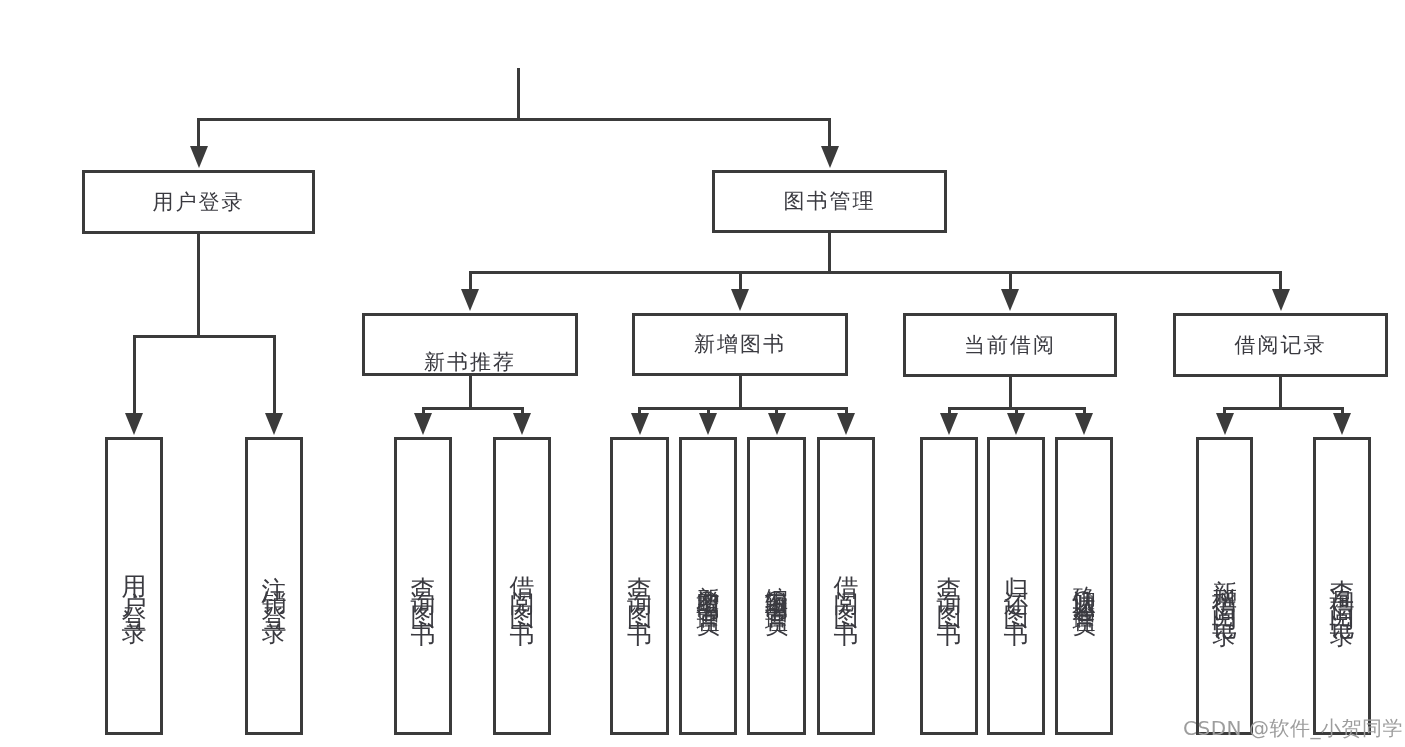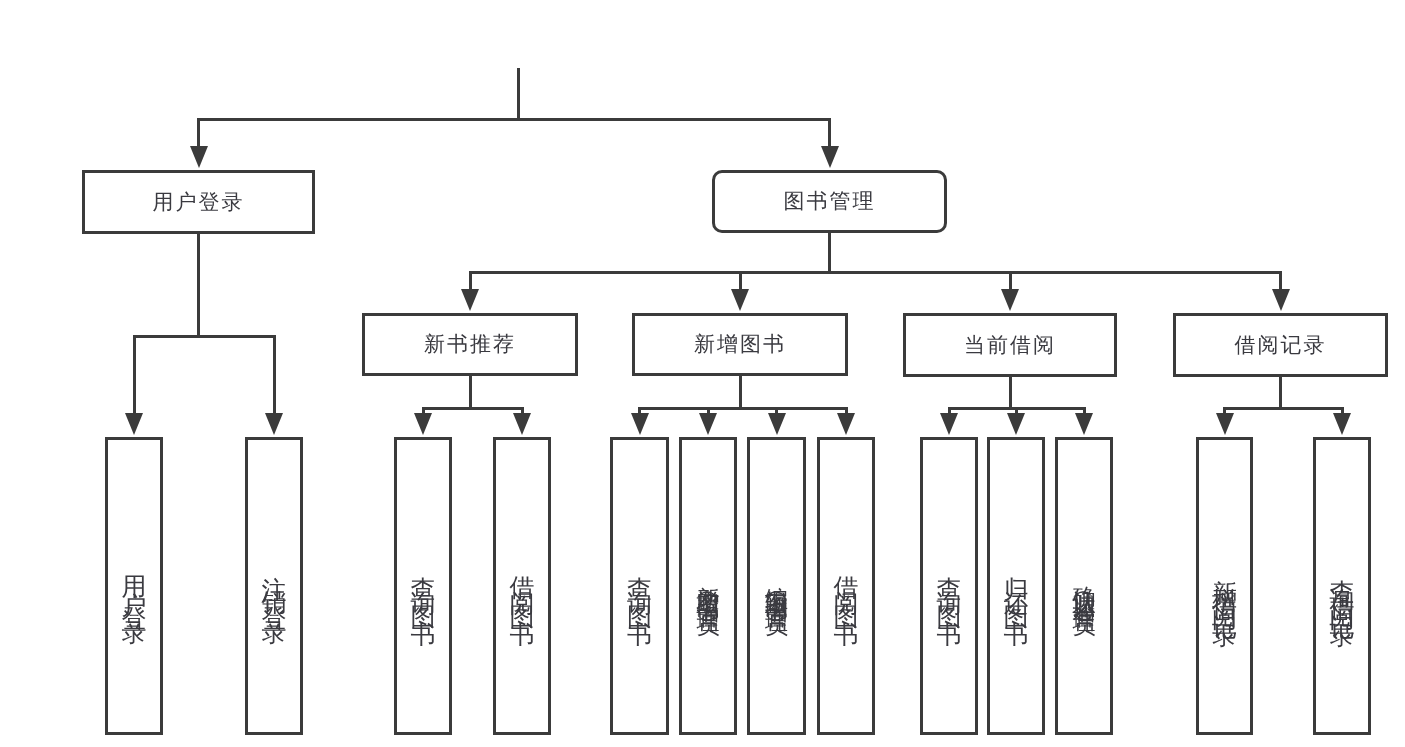--- a/index.html
+++ b/index.html
@@ -61,27 +61,28 @@
     color:var(--wm);
     letter-spacing:0.5px;
     white-space:nowrap;
     z-index:5;
   }
 </style>
 </head>
 <body>
 
 <div id="stage">
+  <div id="watermark">CSDN @软件_小贺同学</div>
     <div class="node h" style="left: 82px; top: 170px; width: 233px; height: 64px;">
       <span class="label">用户登录</span>
     </div>
-    <div class="node h" style="left: 712px; top: 170px; width: 235px; height: 63px; border-radius: 10px;">
+    <div class="node h" style="left: 712px; top: 170px; width: 235px; height: 63px;">
       <span class="label">图书管理</span>
     </div>
-    <div class="node h" style="left: 362px; top: 313px; width: 216px; height: 63px;">
+    <div class="node h" style="left: 362px; top: 313px; width: 216px; height: 63px; align-items: flex-end;">
       <span class="label">新书推荐</span>
     </div>
     <div class="node h" style="left: 632px; top: 313px; width: 216px; height: 63px;">
       <span class="label">新增图书</span>
     </div>
     <div class="node h" style="left: 903px; top: 313px; width: 214px; height: 64px;">
       <span class="label">当前借阅</span>
     </div>
     <div class="node h" style="left: 1173px; top: 313px; width: 215px; height: 64px;">
       <span class="label">借阅记录</span>

